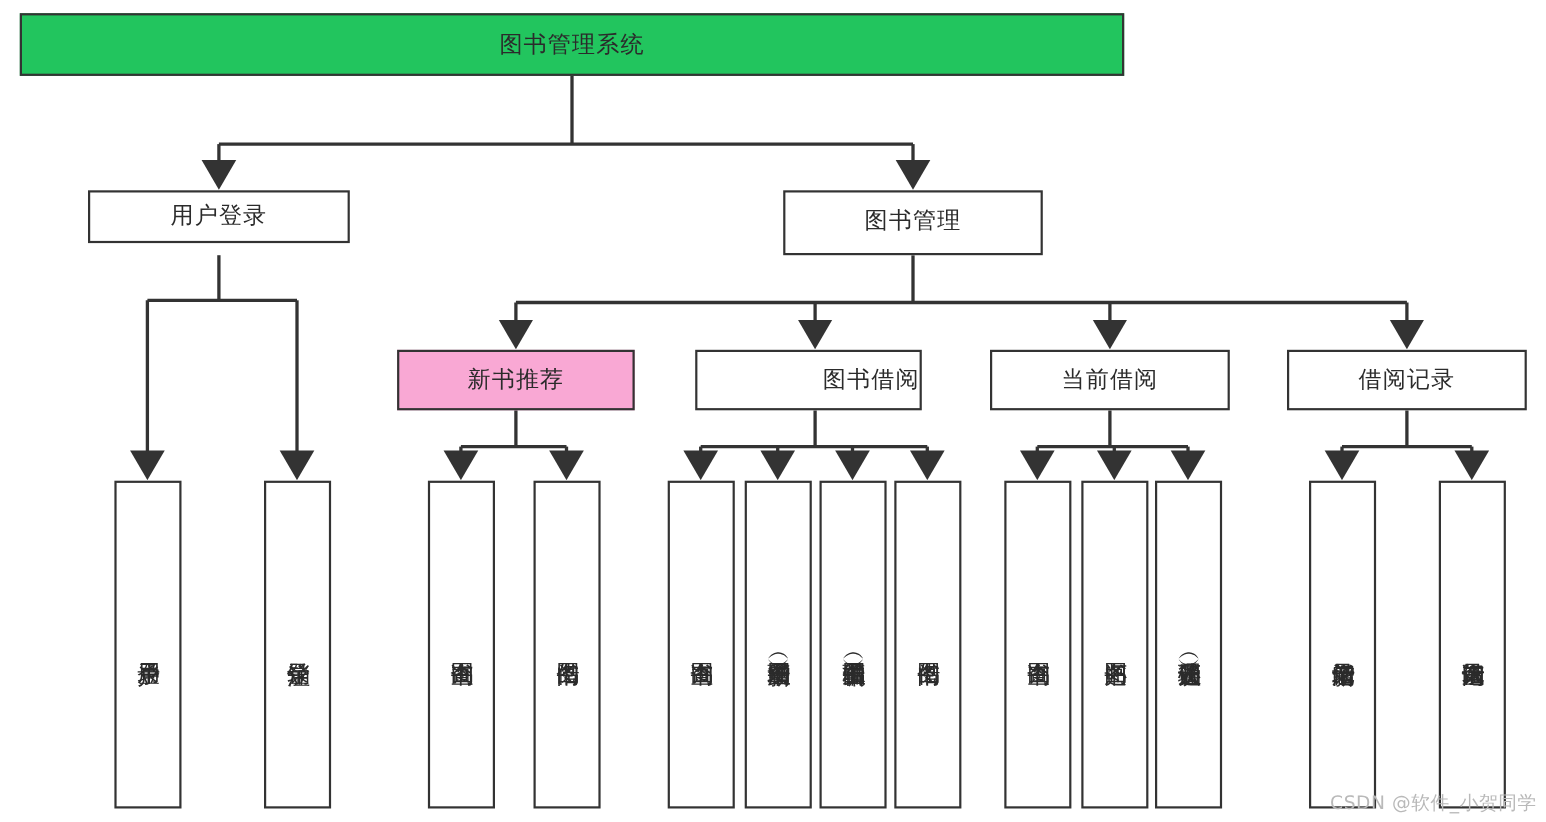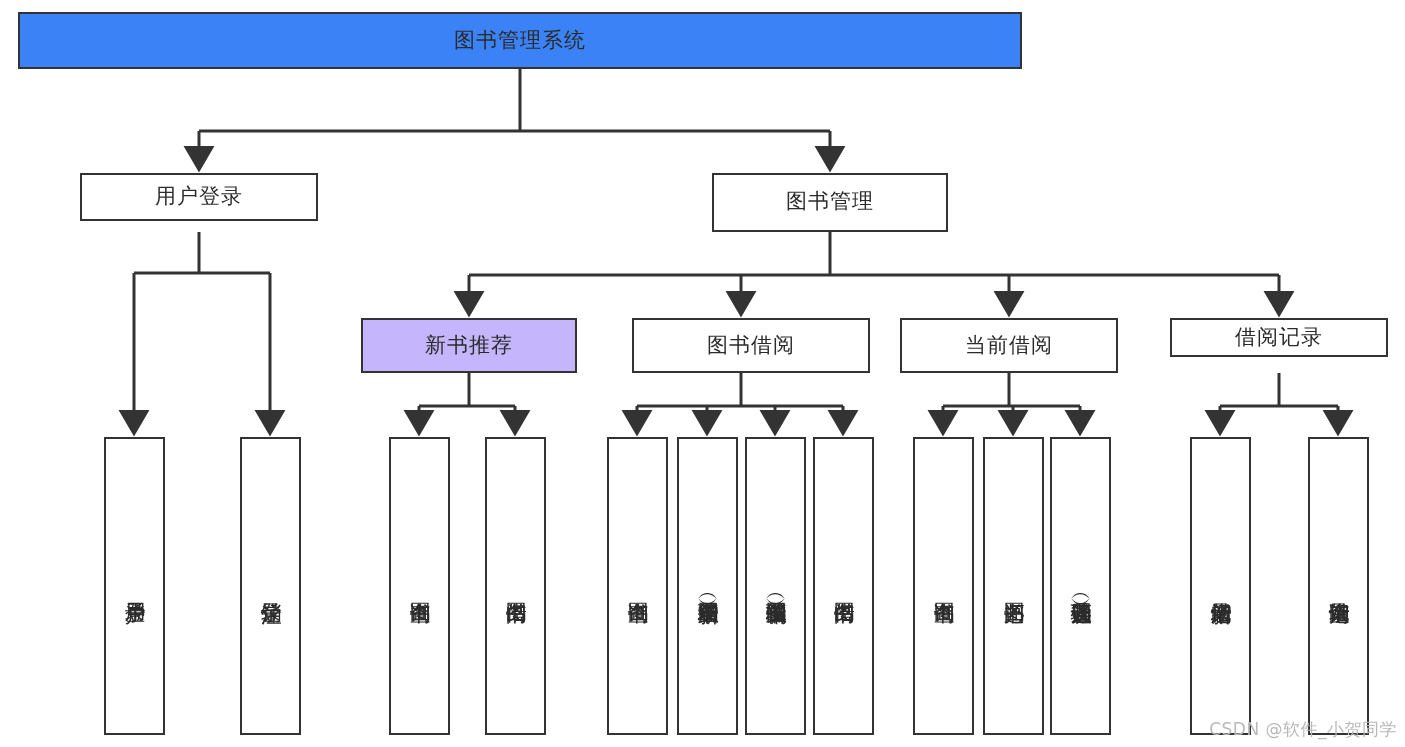--- a/index.html
+++ b/index.html
@@ -116,39 +116,39 @@
       <path d="M1080,406 L1080,432" marker-end="url(#arrow)"></path>
 
       <path d="M1279,373 L1279,406"></path>
       <path d="M1220,406 L1338,406"></path>
       <path d="M1220,406 L1220,432" marker-end="url(#arrow)"></path>
       <path d="M1338,406 L1338,432" marker-end="url(#arrow)"></path>
     </g>
   </svg>
 
   <div id="nodes-layer">
-      <div class="node horiz" style="left: 18px; top: 12px; width: 1004px; height: 57px; border-color: rgb(51, 51, 51); background: #3b82f6; color: rgb(43, 43, 43);">
+      <div class="node horiz" style="left: 18px; top: 12px; width: 1004px; height: 57px; border-color: rgb(51, 51, 51); background: #22c55e; color: rgb(43, 43, 43);">
         <span class="label">图书管理系统</span>
       </div>
       <div class="node horiz" style="left: 80px; top: 173px; width: 238px; height: 48px; border-color: rgb(51, 51, 51); background: rgb(255, 255, 255); color: rgb(43, 43, 43);">
         <span class="label">用户登录</span>
       </div>
       <div class="node horiz" style="left: 712px; top: 173px; width: 236px; height: 59px; border-color: rgb(51, 51, 51); background: rgb(255, 255, 255); color: rgb(43, 43, 43); font-family: Liberation Mono, monospace;">
         <span class="label">图书管理</span>
       </div>
-      <div class="node horiz" style="left: 361px; top: 318px; width: 216px; height: 55px; border-color: rgb(51, 51, 51); background: #c4b5fd; color: rgb(43, 43, 43);">
+      <div class="node horiz" style="left: 361px; top: 318px; width: 216px; height: 55px; border-color: rgb(51, 51, 51); background: #f9a8d4; color: rgb(43, 43, 43);">
         <span class="label">新书推荐</span>
       </div>
-      <div class="node horiz" style="left: 632px; top: 318px; width: 238px; height: 55px; border-color: rgb(51, 51, 51); background: rgb(255, 255, 255); color: rgb(43, 43, 43);">
+      <div class="node horiz" style="left: 632px; top: 318px; width: 206px; height: 55px; border-color: rgb(51, 51, 51); background: rgb(255, 255, 255); color: rgb(43, 43, 43); justify-content: flex-end;">
         <span class="label">图书借阅</span>
       </div>
       <div class="node horiz" style="left: 900px; top: 318px; width: 218px; height: 55px; border-color: rgb(51, 51, 51); background: rgb(255, 255, 255); color: rgb(43, 43, 43);">
         <span class="label">当前借阅</span>
       </div>
-      <div class="node horiz" style="left: 1170px; top: 318px; width: 218px; height: 39px; border-color: rgb(51, 51, 51); background: rgb(255, 255, 255); color: rgb(43, 43, 43);">
+      <div class="node horiz" style="left: 1170px; top: 318px; width: 218px; height: 55px; border-color: rgb(51, 51, 51); background: rgb(255, 255, 255); color: rgb(43, 43, 43);">
         <span class="label">借阅记录</span>
       </div>
       <div class="node vert" style="left: 104px; top: 437px; width: 61px; height: 298px; border-color: rgb(51, 51, 51); background: rgb(255, 255, 255); color: rgb(43, 43, 43);">
         <span class="label">用户登录</span>
       </div>
       <div class="node vert" style="left: 240px; top: 437px; width: 61px; height: 298px; border-color: rgb(51, 51, 51); background: rgb(255, 255, 255); color: rgb(43, 43, 43);">
         <span class="label">注销登录</span>
       </div>
       <div class="node vert" style="left: 389px; top: 437px; width: 61px; height: 298px; border-color: rgb(51, 51, 51); background: rgb(255, 255, 255); color: rgb(43, 43, 43);">
         <span class="label">查询图书</span>

